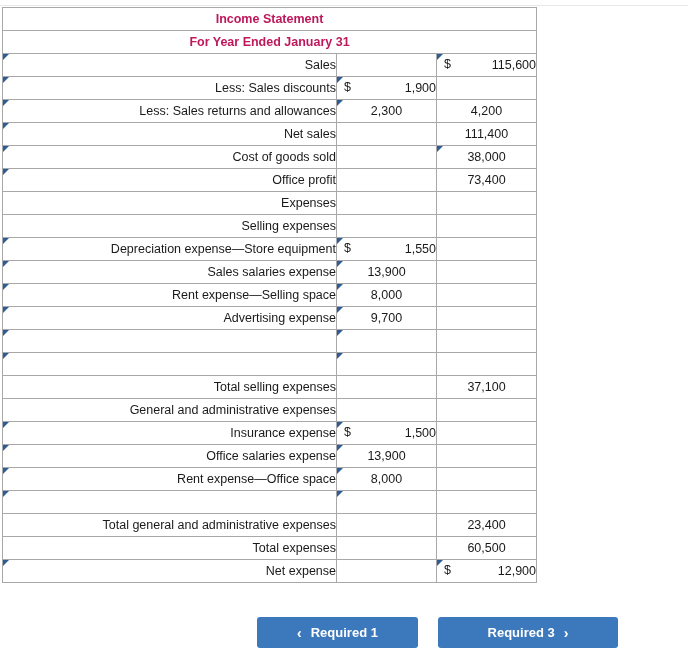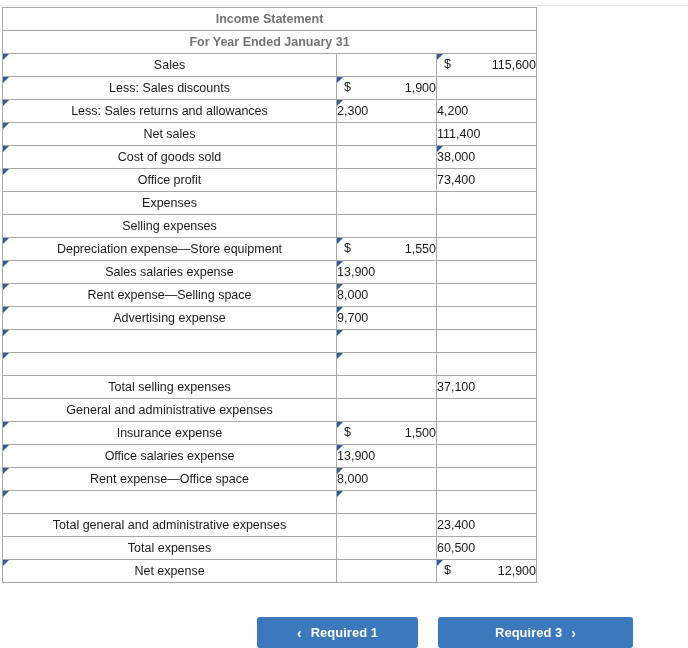--- a/index.html
+++ b/index.html
@@ -51,33 +51,33 @@
   col.c-mid   { width: 100px; }
   col.c-right { width: 100px; }
 
   
   td.hdr {
     background: #74a9e0;
     border: 1px solid #5b86b5;
     text-align: center;
     font-weight: bold;
     font-size: 13px;
-    color: #737373;
+    color: #be185d;
     height: 23px;
   }
 
   
   .lbl {
     padding-left: 4px;
-    text-align: center;
+    text-align: right;
   }
   .ind1 { padding-left: 16px; }
   .ind2 { padding-left: 28px; }
   .num {
-    text-align: left;
+    text-align: center;
     padding-right: 5px;
   }
   .money {
     position: relative;
     text-align: right;
     padding-right: 5px;
   }
   .money .cur {
     position: absolute;
     left: 7px;
@@ -126,21 +126,21 @@
     font-size: 13px;
     font-weight: bold;
     cursor: pointer;
     display: flex;
     align-items: center;
     justify-content: center;
     gap: 9px;
     padding: 0 14px;
   }
   #btn-prev { left: 257px; width: 161px; }
-  #btn-next { left: 438px; width: 195px; }
+  #btn-next { left: 438px; width: 180px; }
   .chev { font-size: 14px; font-weight: bold; line-height: 1; }
 </style>
 </head>
 <body>
 
 <div id="top-rule"></div>
 
 <div id="sheet-wrap">
   <table class="stmt">
     <colgroup>

